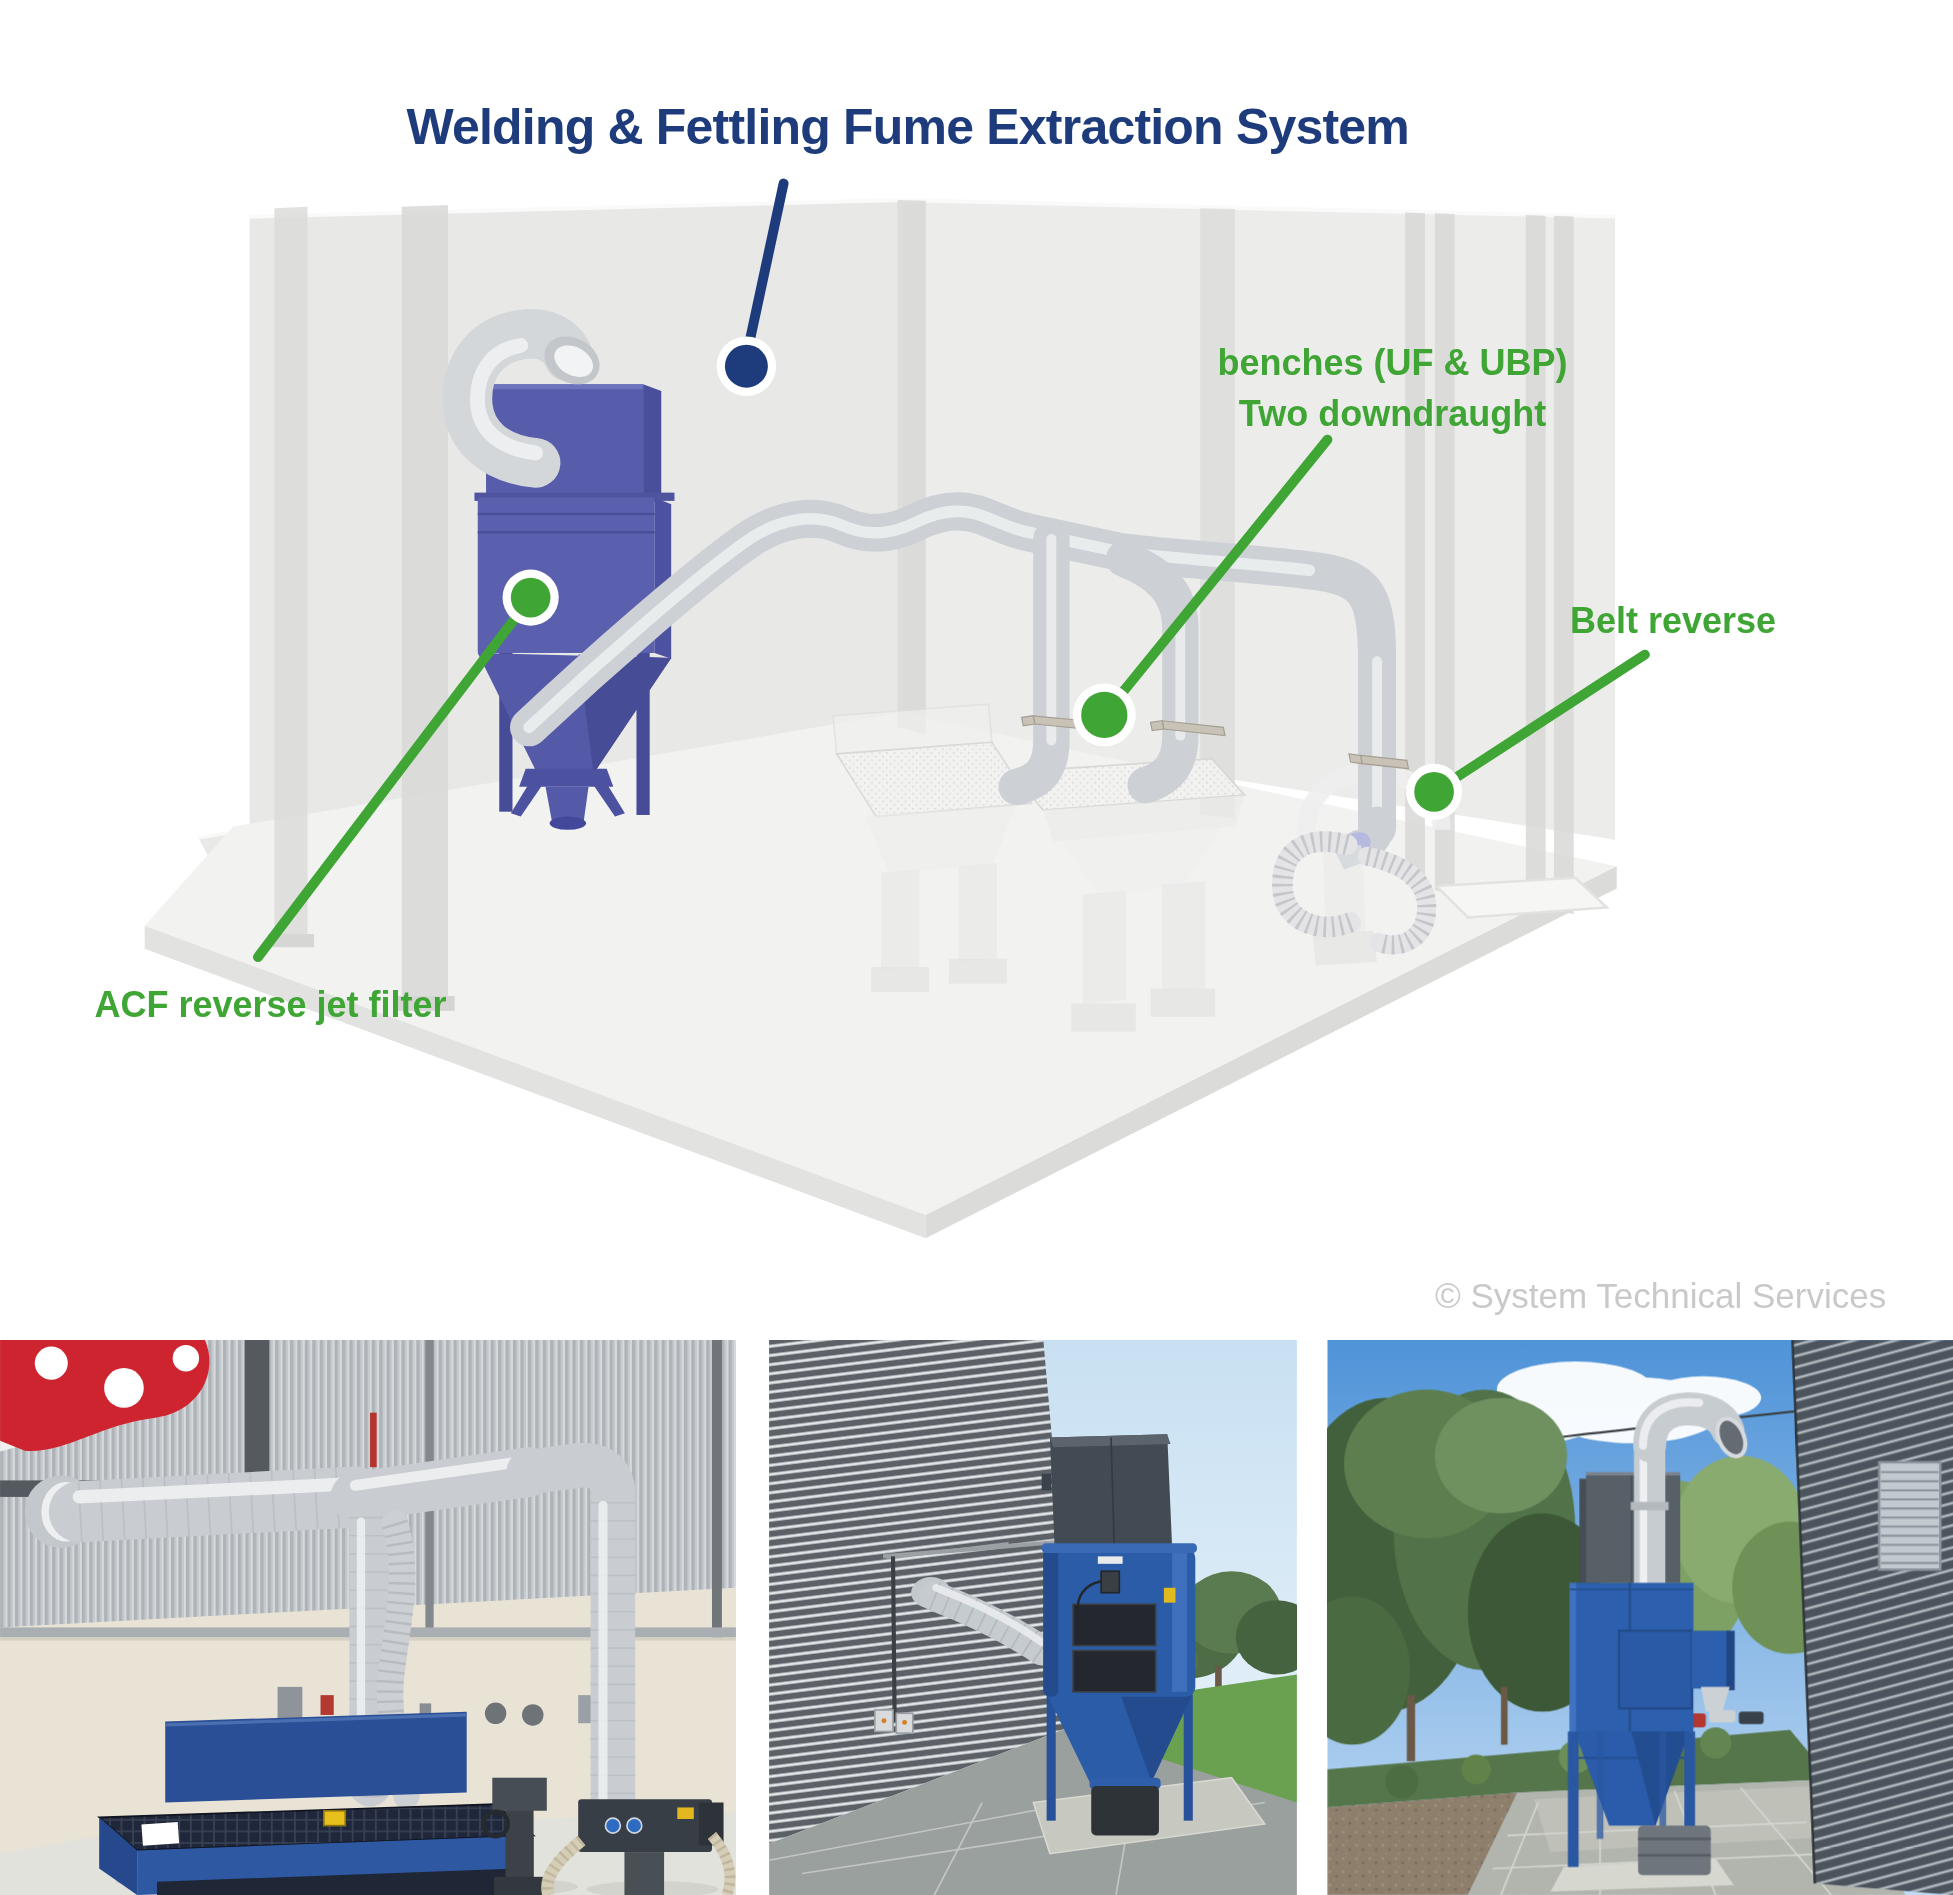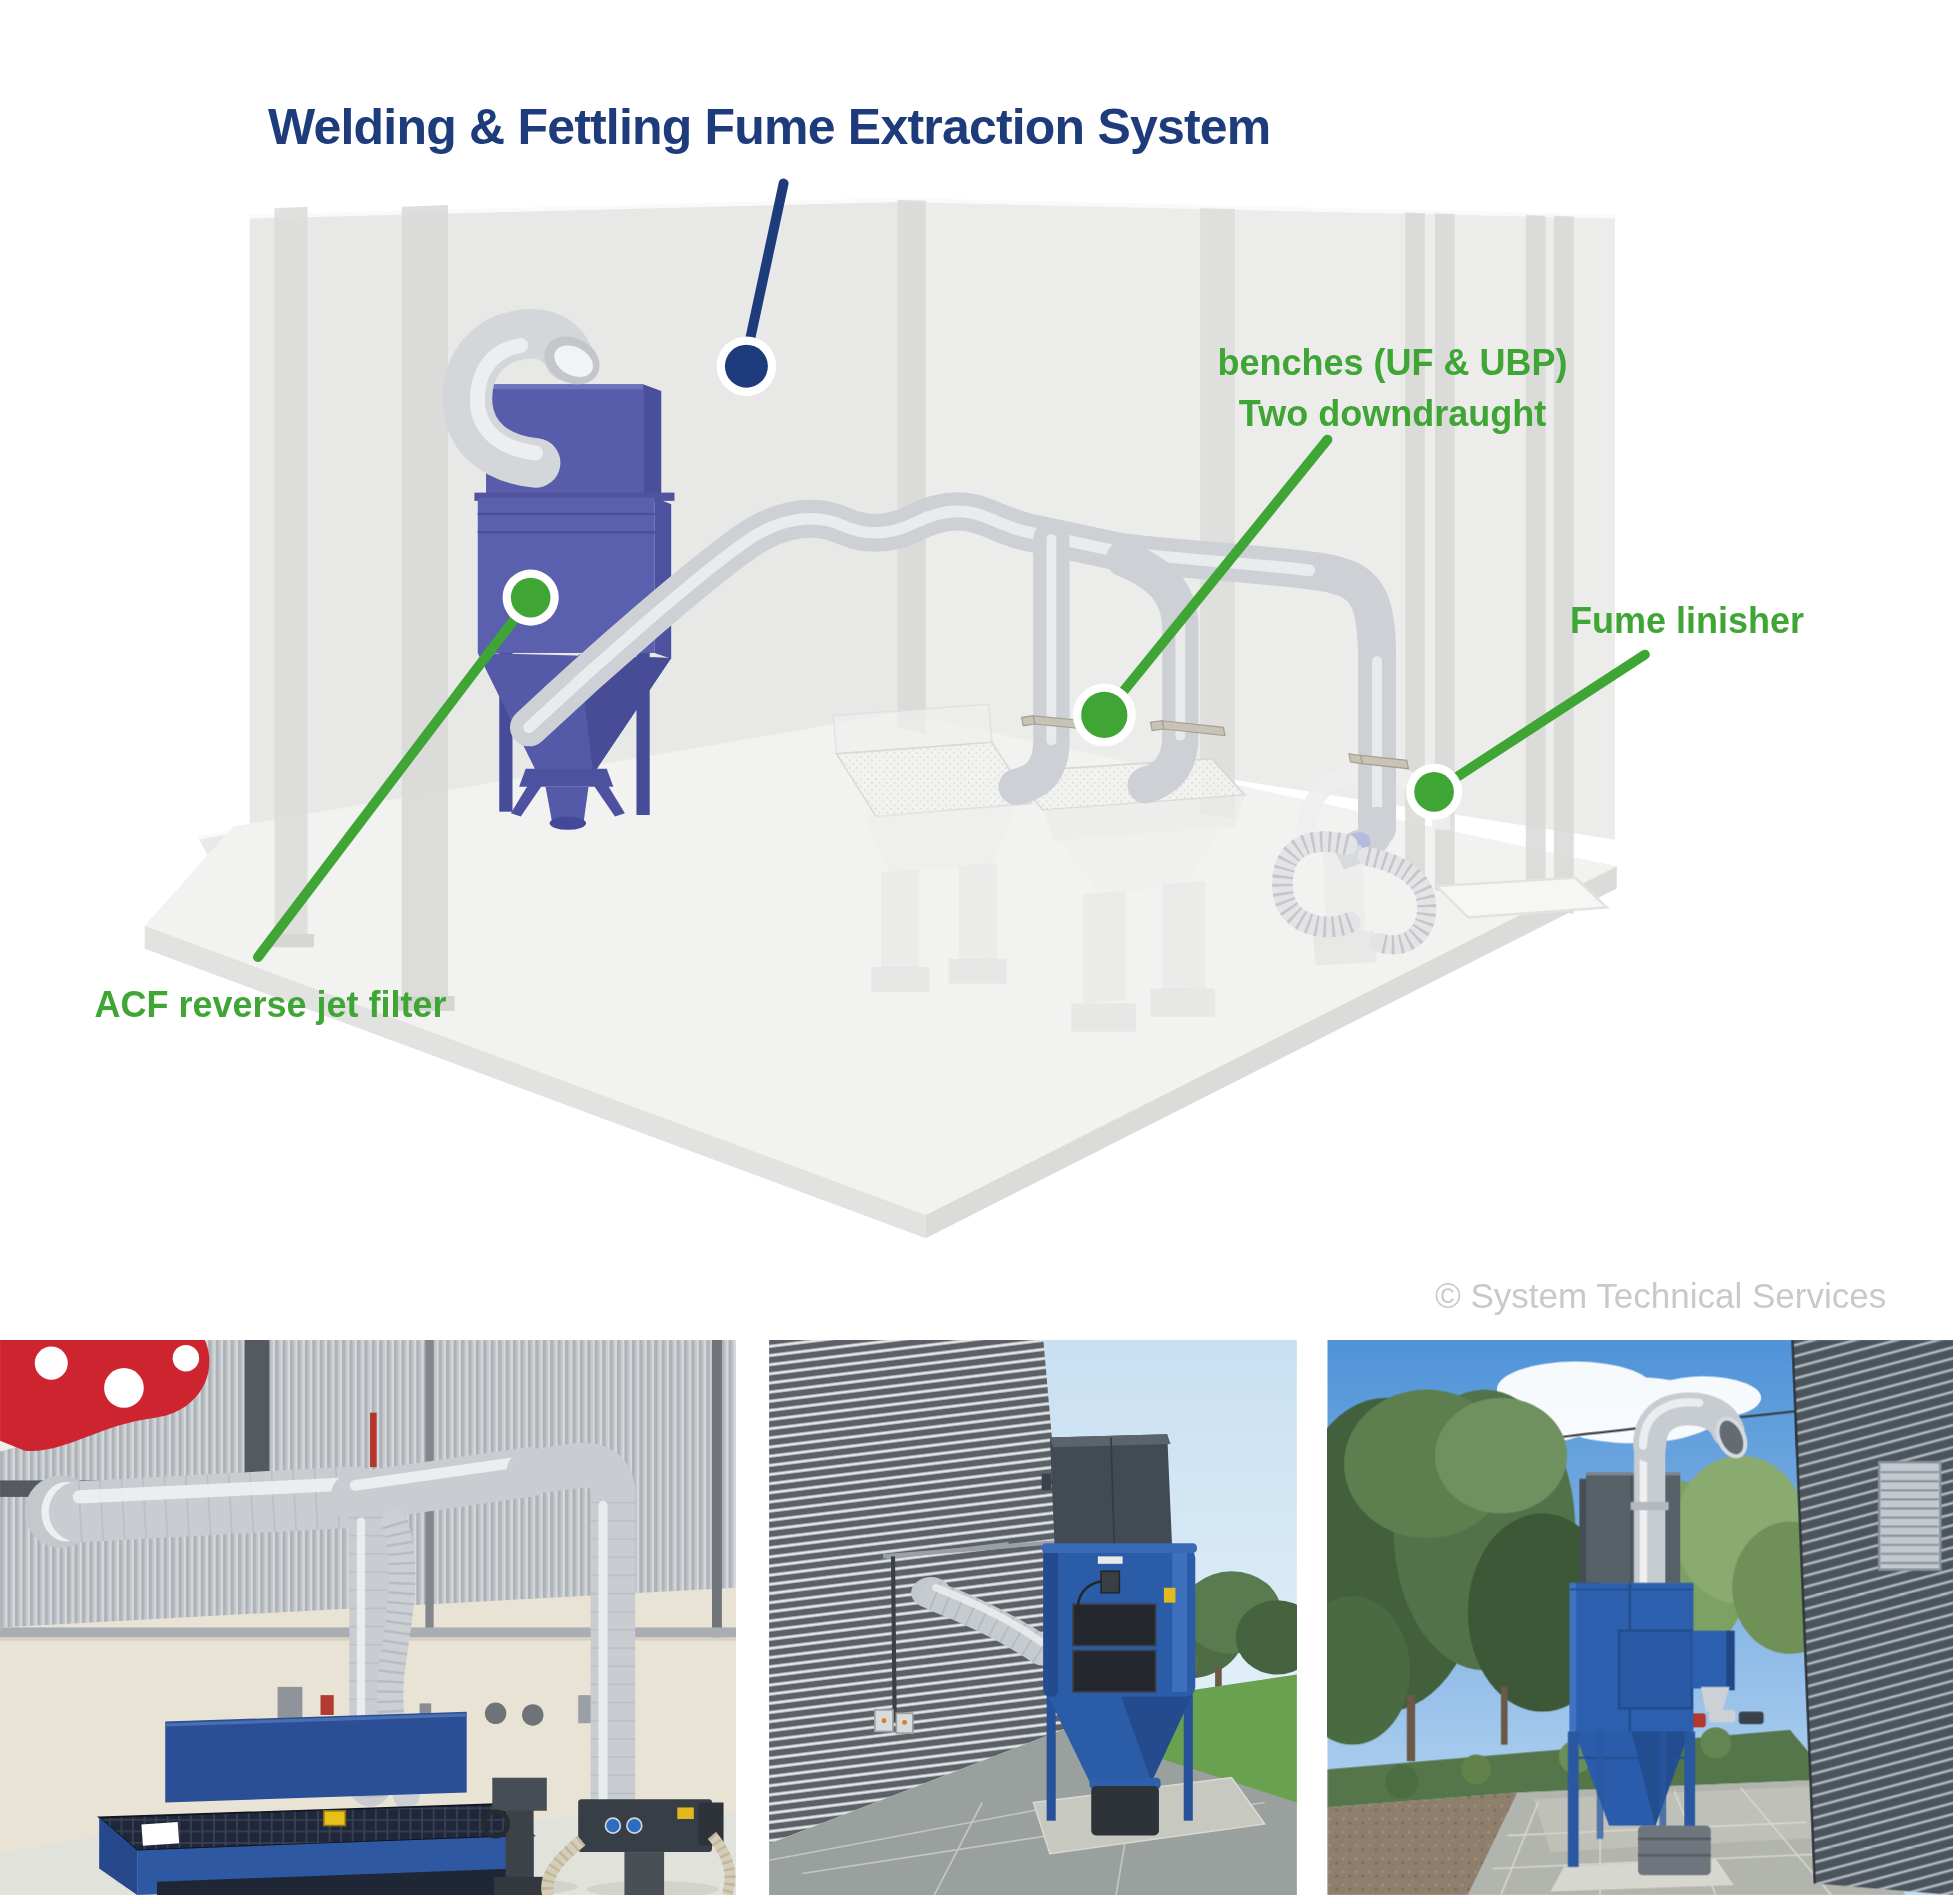--- a/index.html
+++ b/index.html
@@ -1,19 +1,19 @@
 <!DOCTYPE html>
 <html style="font-size:13.2px"><head>
 <meta charset="utf-8">
 <style>
   html,body{margin:0;padding:0;background:#ffffff;}
   .canvas{position:relative;width:1954px;height:1895px;background:#ffffff;overflow:hidden;
           font-family:"Liberation Sans", sans-serif;}
   .diagram-svg{position:absolute;left:0;top:0;}
-  .page-title{position:absolute;left:268px;top:98px;width:1141px;text-align:left;
+  .page-title{position:absolute;left:268px;top:98px;width:1141px;text-align:right;
               font-size:50px;font-weight:700;letter-spacing:-0.8px;color:#1e3c7b;}
   .green-label{position:absolute;color:#3fa535;font-weight:700;font-size:36px;line-height:51px;}
   .label-benches{left:1190px;top:337px;width:405px;text-align:center;}
   .label-benches span{display:block;}
   .label-belt{left:1570px;top:595px;white-space:nowrap;}
   .label-acf{left:72px;top:979px;width:397px;text-align:center;white-space:nowrap;font-size:36px;}
   .credit{position:absolute;left:1435px;top:1276px;font-size:35px;color:#c9c9c9;font-weight:400;}
   .photo{position:absolute;top:1340px;}
   .photo svg{display:block;}
   .photo1{left:0px;}
@@ -168,21 +168,21 @@
     </g>
   </svg>
 
   <div class="page-title">Welding &amp; Fettling Fume Extraction System</div>
 
   <div class="green-label label-benches">
     <span>benches (UF &amp; UBP)</span>
     <span>Two downdraught</span>
   </div>
 
-  <div class="green-label label-belt">Fume linisher</div>
+  <div class="green-label label-belt">Belt reverse</div>
 
   <div class="green-label label-acf">ACF reverse jet filter</div>
 
   <div class="credit">© System Technical Services</div>
 
   <div class="photo photo1">
     <svg width="736" height="555" viewBox="0 0 891 672">
       <defs>
         <pattern id="p1corr" width="9" height="9" patternUnits="userSpaceOnUse">
           <rect width="9" height="9" fill="#c6cace"></rect>

